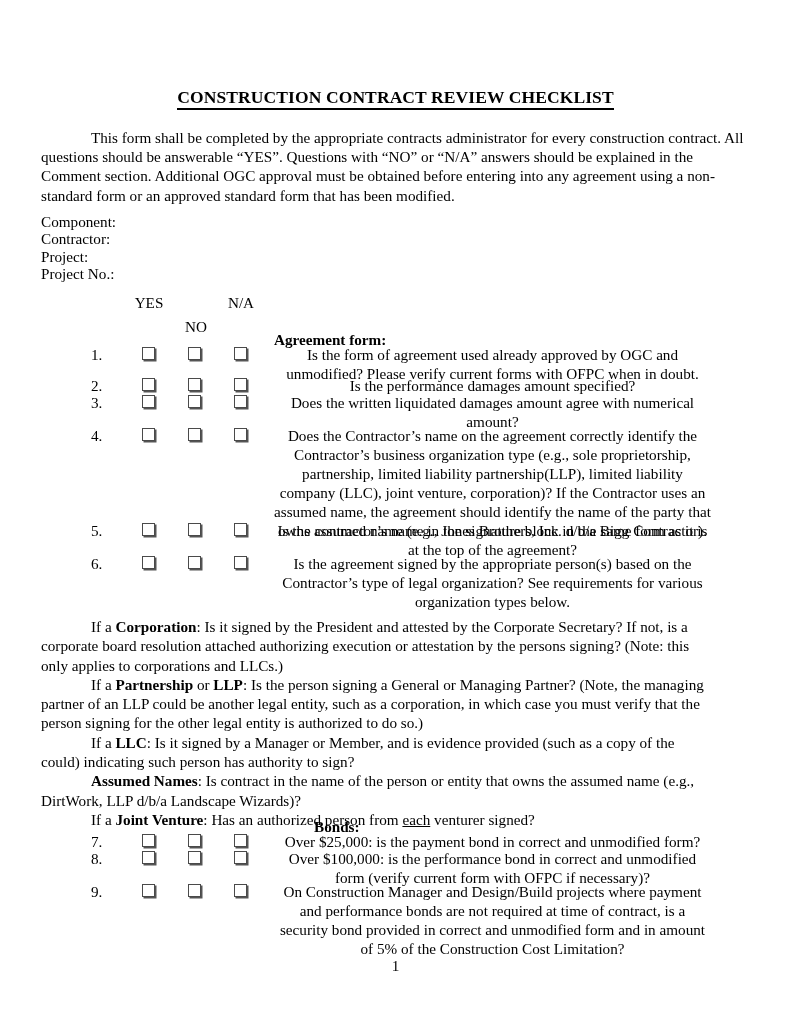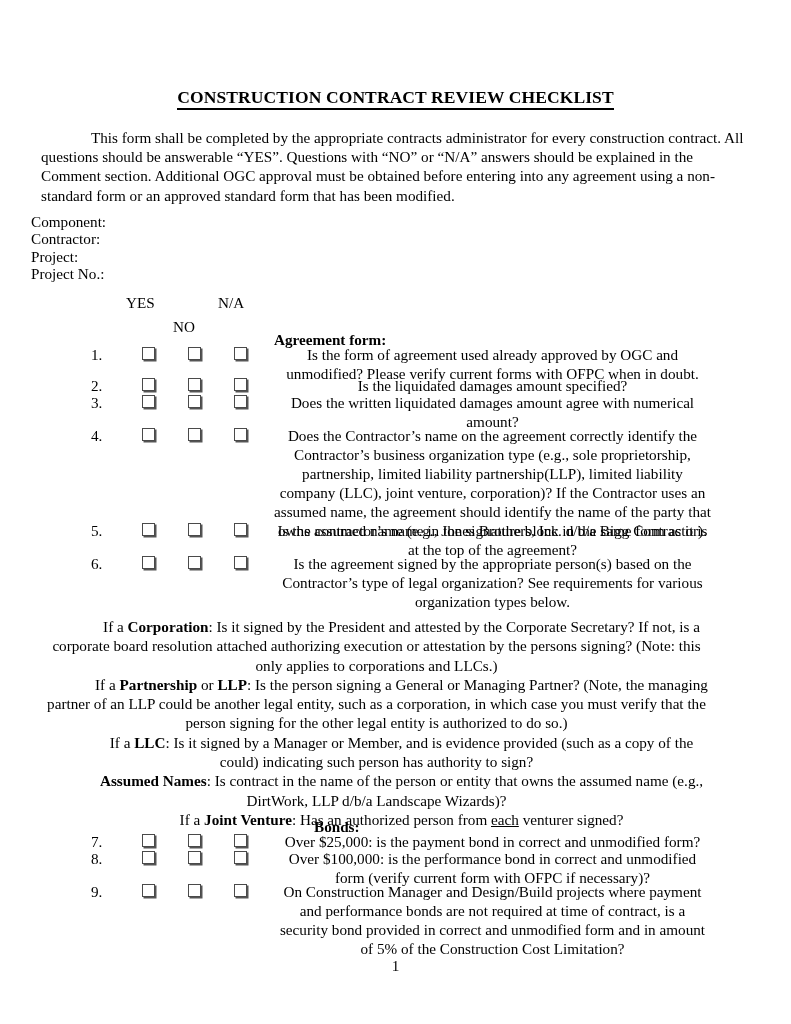--- a/index.html
+++ b/index.html
@@ -48,41 +48,41 @@
     width: 706px;
     font-size: 15.2px;
     line-height: 19.2px;
     text-align: left;
     text-indent: 50px;
   }
 
   
   .fields {
     position: absolute;
-    left: 31px;
+    left: 41px;
     top: 213px;
     font-size: 15.2px;
     line-height: 17.4px;
   }
   .fields .field-line {
     white-space: nowrap;
   }
 
   
   .col-headers {
     position: absolute;
     top: 294px;
     left: 0;
     width: 791px;
     height: 18px;
     font-size: 15.2px;
   }
   .col-headers .hdr {
     position: absolute;
-    text-align: left;
+    text-align: center;
     width: 46px;
   }
   .hdr-yes { left: 126px; }
   .hdr-no  { left: 173px; margin-top: 24px; }
   .hdr-na  { left: 218px; }
   .group-heading {
     position: absolute;
     left: 274px;
     font-size: 15.2px;
     font-weight: bold;
@@ -131,21 +131,20 @@
     position: absolute;
     left: 41px;
     width: 671px;
     font-size: 15.2px;
     line-height: 19.3px;
     text-align: left;
   }
   .prose p {
     margin: 0;
     text-indent: 50px;
-    text-align: center;
   }
   .prose b { font-weight: bold; }
   .prose u { text-decoration: underline; }
 
   
   .page-number {
     position: absolute;
     left: 0;
     top: 957px;
     width: 791px;
@@ -197,21 +196,21 @@
     <div class="num">2.</div>
     <div class="boxwrap bx-yes" style="top:2px;">
         <span class="cb"></span>
       </div>
     <div class="boxwrap bx-no" style="top:2px;">
         <span class="cb"></span>
       </div>
     <div class="boxwrap bx-na" style="top:2px;">
         <span class="cb"></span>
       </div>
-    <div class="qtext">Is the liquidated damages amount specified?</div>
+    <div class="qtext">Is the performance damages amount specified?</div>
   </div>
 
   <div class="row" style="top:393px;">
     <div class="num">3.</div>
     <div class="boxwrap bx-yes" style="top:2px;">
         <span class="cb"></span>
       </div>
     <div class="boxwrap bx-no" style="top:2px;">
         <span class="cb"></span>
       </div>

